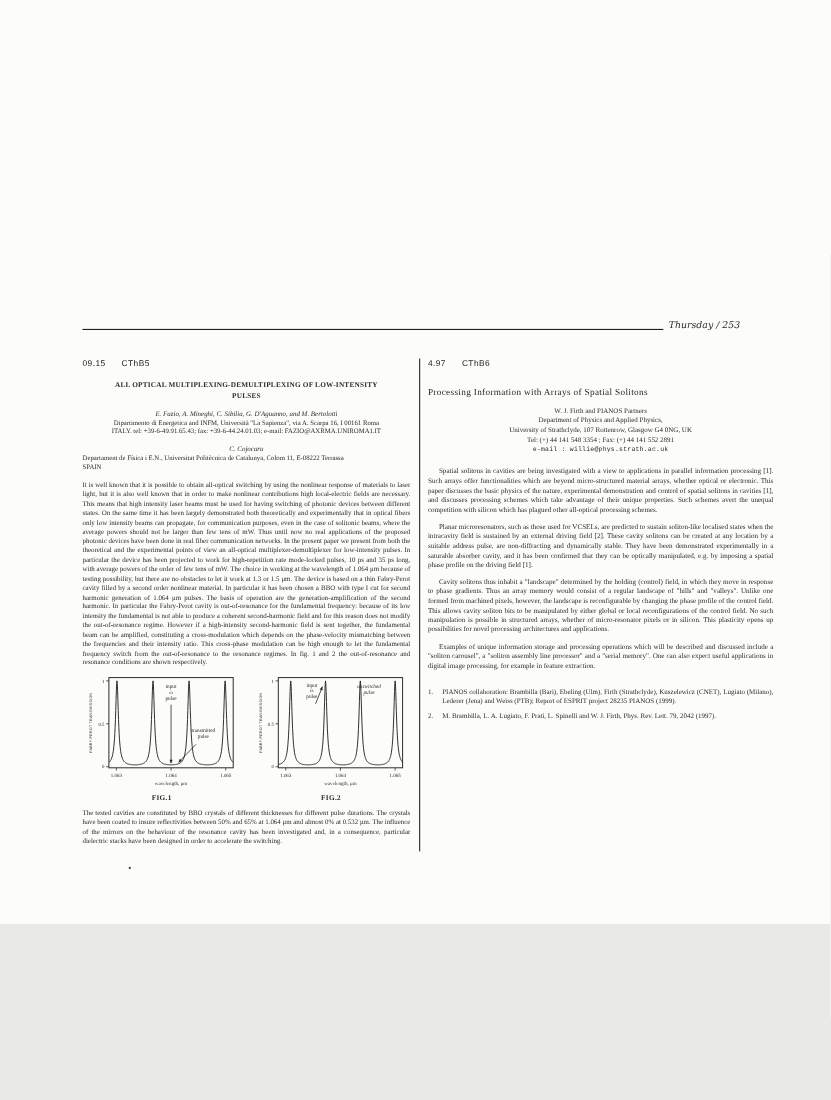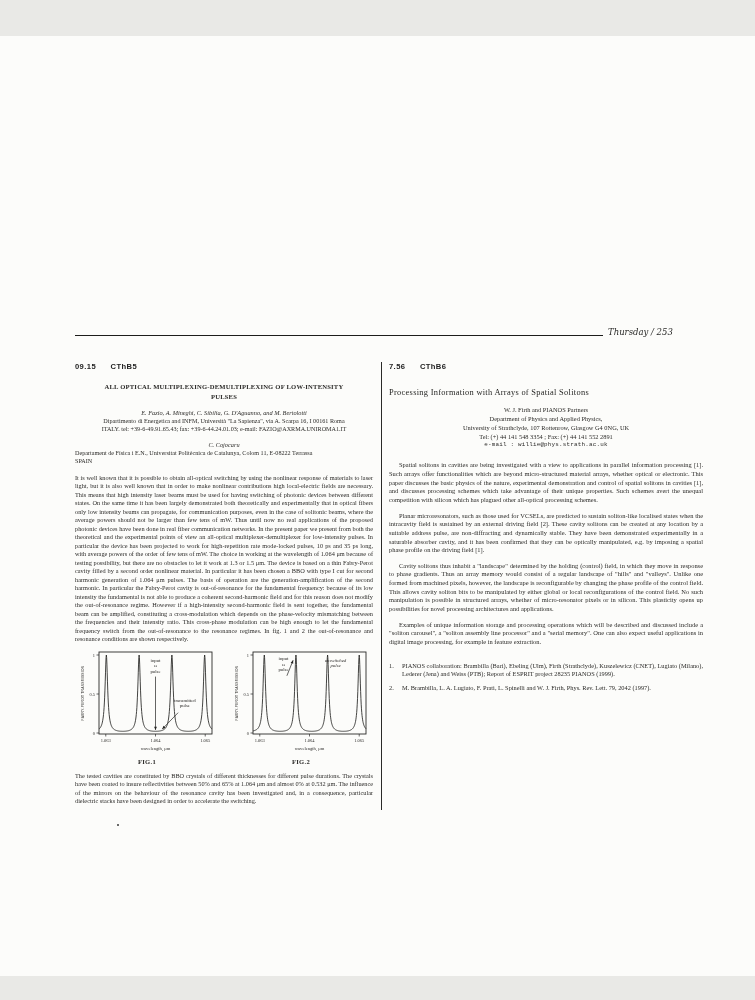--- a/index.html
+++ b/index.html
@@ -1,27 +1,27 @@
 <!DOCTYPE html>
 <html><head>
 <meta charset="utf-8">
 <style>
   html,body{margin:0;padding:0;background:#e9e9e6;}
-  .page{position:relative;width:755px;height:940px;background:#fcfcfa;overflow:hidden;
-        font-family:"Liberation Serif",serif;color:#2c2b29;margin-top:36px;}
+  .page{position:relative;width:755px;height:840px;background:#fcfcfa;overflow:hidden;
+        font-family:"Liberation Serif",serif;color:#2c2b29;}
   
   .runhead-rule{position:absolute;left:75px;top:299px;width:528px;height:1.4px;background:#1d1d1b;}
   .runhead{position:absolute;left:608px;top:291px;font-style:italic;font-size:8.5px;
            font-family:"DejaVu Serif",serif;color:#2a2a28;}
   
   .col{position:absolute;top:326px;}
   .col-left{left:75px;width:298px;}
   .col-right{left:389px;width:314px;}
   .divider{position:absolute;left:381px;top:326px;width:1.2px;height:448px;background:#2a2a28;}
-  .session{font-family:"Liberation Sans",sans-serif;font-weight:bold;font-size:7.6px;
+  .session{font-family:"Liberation Sans",sans-serif;font-weight:normal;font-size:7.6px;
            letter-spacing:.4px;color:#222;}
   .session .code{margin-left:12px;}
   
   .paper-title{margin-top:11px;text-align:center;font-weight:bold;font-size:6.6px;
                line-height:1.5;letter-spacing:.2px;}
   .byline{margin-top:7px;text-align:center;font-style:italic;font-size:6.3px;}
   .affil{text-align:center;font-size:6.15px;line-height:1.38;margin-top:1px;}
   .byline2{margin-top:7px;text-align:center;font-style:italic;font-size:6.3px;}
   .affil-left{text-align:left;font-size:6.15px;line-height:1.38;margin-top:1px;}
   .abstract{margin-top:8px;font-size:6.3px;line-height:1.35;text-align:justify;}
@@ -134,21 +134,21 @@
           </svg>
         <div class="figname">FIG.2</div>
       </div>
     </div>
 
     <div class="figcaption">The tested cavities are constituted by BBO crystals of different thicknesses for different pulse durations. The crystals have been coated to insure reflectivities between 50% and 65% at 1.064 μm and almost 0% at 0.532 μm. The influence of the mirrors on the behaviour of the resonance cavity has been investigated and, in a consequence, particular dielectric stacks have been designed in order to accelerate the switching.</div>
   </div>
 
   <div class="col col-right">
     <div class="session">
-      <span>7.56</span>
+      <span>4.97</span>
       <span class="code">CThB6</span>
     </div>
     <div class="title2">Processing Information with Arrays of Spatial Solitons</div>
     <div class="authors2">
       <div>W. J. Firth and PIANOS Partners</div>
       <div>Department of Physics and Applied Physics,</div>
       <div>University of Strathclyde, 107 Rottenrow, Glasgow G4 0NG, UK</div>
       <div>Tel: (+) 44 141 548 3354 ; Fax: (+) 44 141 552 2891</div>
       <div class="email">e-mail : willie@phys.strath.ac.uk</div>
     </div>

